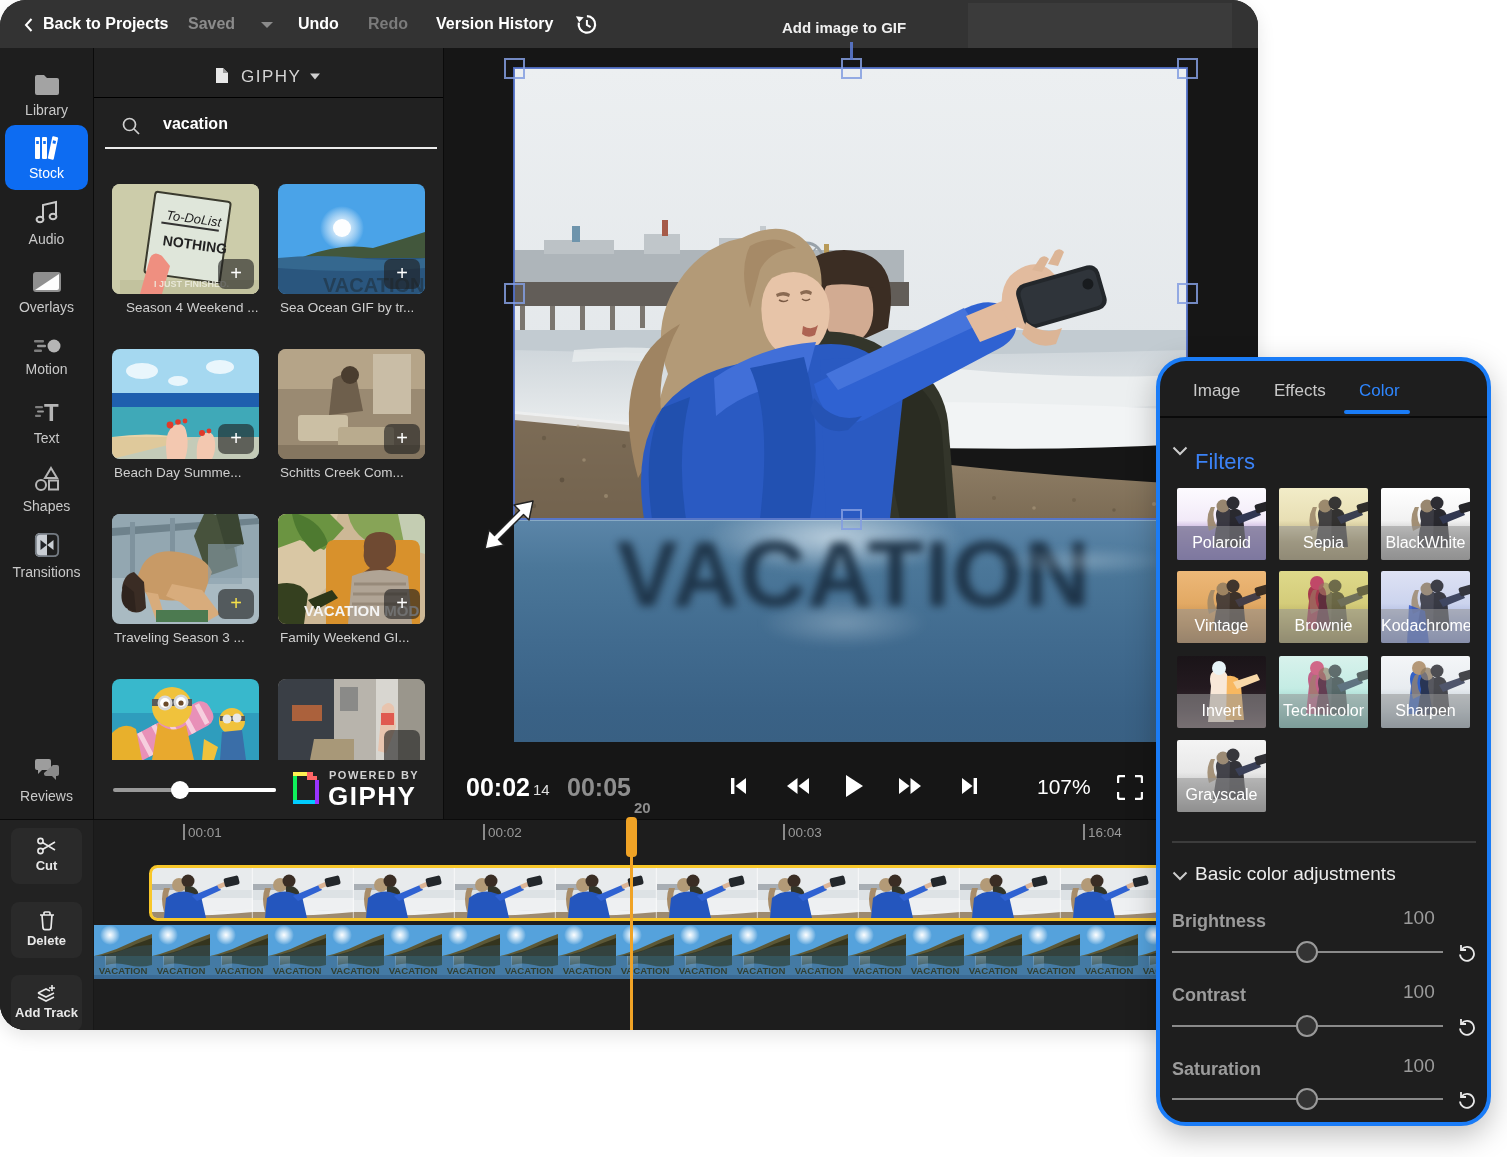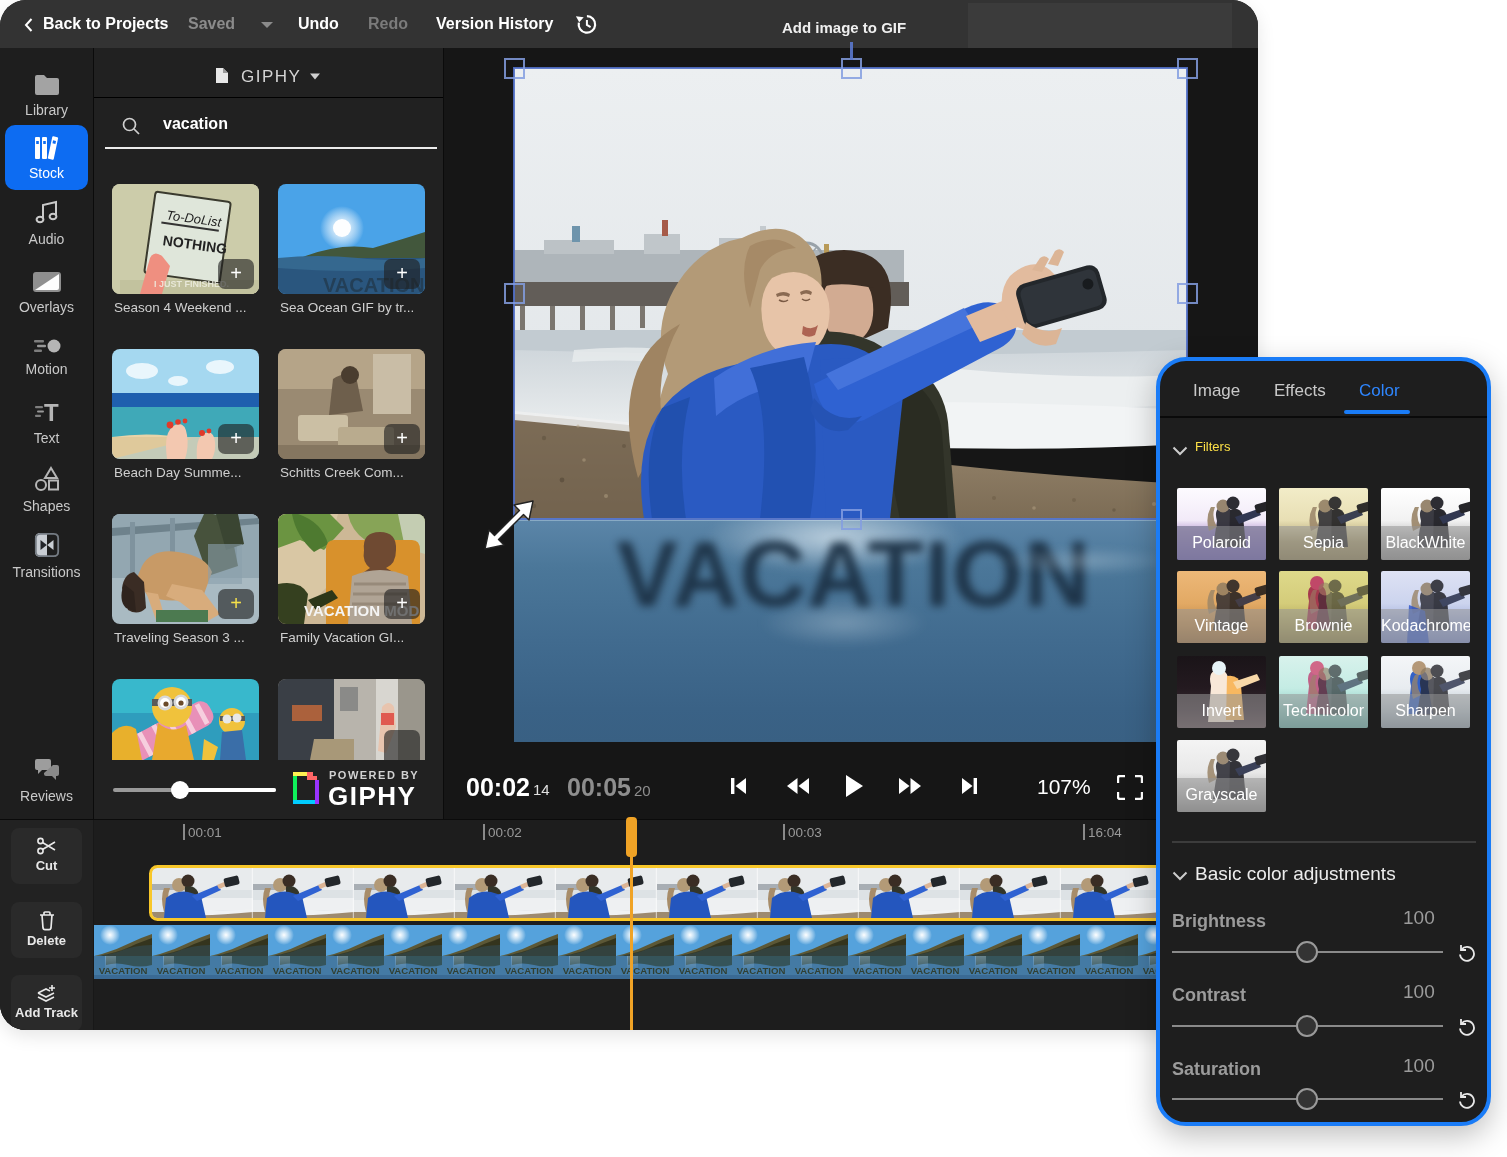--- a/index.html
+++ b/index.html
@@ -321,26 +321,26 @@
         <rect x="56" y="0" width="42" height="81" fill="#b8b4ac"></rect>
         <rect x="62" y="8" width="18" height="24" fill="#8a8a88"></rect>
         <rect x="98" y="0" width="22" height="81" fill="#d8d6d0"></rect>
         <path d="M104 28 q7 -8 12 0 l2 20 -10 26 -8 -2 Z" fill="#e8c4ae"></path>
         <rect x="103" y="34" width="13" height="12" fill="#e05a50"></rect>
         <rect x="120" y="0" width="27" height="81" fill="#9a968c"></rect>
         <path d="M36 60 h40 v21 h-44 Z" fill="#a89878"></path>
       </svg>
       <div class="plusbtn" style="bottom:0;border-radius:7px 7px 0 0"></div>
     </div>
-    <div class="glabel" style="left:20px;top:252px">Season 4 Weekend ...</div>
+    <div class="glabel" style="left:32px;top:252px">Season 4 Weekend ...</div>
     <div class="glabel" style="left:186px;top:252px">Sea Ocean GIF by tr...</div>
     <div class="glabel" style="left:20px;top:417px">Beach Day Summe...</div>
     <div class="glabel" style="left:186px;top:417px">Schitts Creek Com...</div>
     <div class="glabel" style="left:20px;top:582px">Traveling Season 3 ...</div>
-    <div class="glabel" style="left:186px;top:582px">Family Vacation GI...</div>
+    <div class="glabel" style="left:186px;top:582px">Family Weekend GI...</div>
 
     <div class="abs" style="left:19px;top:740px;width:163px;height:4px;border-radius:2px;background:#9a9a9a"></div>
     <div class="abs" style="left:86px;top:740px;width:96px;height:4px;border-radius:2px;background:#fff"></div>
     <div class="abs" style="left:77px;top:733px;width:18px;height:18px;border-radius:50%;background:#fff"></div>
 
     <svg class="abs" style="left:197px;top:722px" width="32" height="36" viewBox="0 0 32 36">
       <rect x="2" y="2" width="4" height="32" fill="#0ff05a"></rect>
       <rect x="2" y="30" width="26" height="4" fill="#00ccff"></rect>
       <rect x="24" y="10" width="4" height="24" fill="#9933ff"></rect>
       <rect x="2" y="2" width="14" height="4" fill="#fff152"></rect>
@@ -491,21 +491,21 @@
     <div class="handle" style="left:733px;top:235px"></div>
     <div class="handle" style="left:397px;top:461px"></div>
 
     <svg class="abs" style="left:38px;top:450px" width="54" height="56" viewBox="0 0 54 56">
       <path d="M51 3 L47 22 L41.5 16.5 L16.5 41.5 L22 47 L3 51 L7 32 L12.5 37.5 L37.5 12.5 L32 7 Z" fill="#fff" stroke="#222" stroke-width="1.4" stroke-linejoin="round"></path>
     </svg>
 
     <div class="abs" style="left:22px;top:725px;font-size:25px;font-weight:bold;color:#fff">00:02</div>
     <div class="abs" style="left:89px;top:733px;font-size:15px;font-weight:normal;color:#e0e0e0">14</div>
     <div class="abs" style="left:123px;top:725px;font-size:25px;font-weight:bold;color:#8e8e8e">00:05</div>
-    <div class="abs" style="left:190px;top:734px;font-size:15px;font-weight:normal;color:#8e8e8e">20</div>
+    <div class="abs" style="left:190px;top:751px;font-size:15px;font-weight:bold;color:#8e8e8e">20</div>
     <svg class="abs" style="left:286px;top:729px" width="17" height="18" viewBox="0 0 17 18">
         <rect x="1" y="1" width="3.4" height="16" fill="#fff"></rect>
         <path d="M16 1 L5.5 9 L16 17 Z" fill="#fff"></path>
       </svg>
     <svg class="abs" style="left:342px;top:729px" width="24" height="18" viewBox="0 0 24 18">
         <path d="M11.5 1 L1 9 L11.5 17 Z" fill="#fff"></path>
         <path d="M23 1 L12.5 9 L23 17 Z" fill="#fff"></path>
       </svg>
     <svg class="abs" style="left:400px;top:726px" width="20" height="24" viewBox="0 0 20 24">
         <path d="M2 1 L19 12 L2 23 Z" fill="#fff"></path>
@@ -593,21 +593,21 @@
 </div>
 <div id="rpanel">
   <div class="tab" style="left:33px;top:20px">Image</div>
   <div class="tab" style="left:114px;top:20px">Effects</div>
   <div class="tab" style="left:199px;top:20px;color:#2e86ff">Color</div>
   <div class="abs" style="left:184px;top:49px;width:66px;height:4px;border-radius:2px;background:#1a7cf7"></div>
   <div class="abs" style="left:0;top:55px;width:327px;height:2px;background:#0a0a0a"></div>
   <svg class="abs" style="left:12px;top:85px" width="16" height="10" viewBox="0 0 16 10">
       <path d="M1.5 1.5 L8 8 L14.5 1.5" fill="none" stroke="#ccc" stroke-width="2"></path>
     </svg>
-  <div class="abs" style="left:35px;top:78px;font-size:13px;color:#fde047">Filters</div>
+  <div class="abs" style="left:35px;top:88px;font-size:22px;color:#3b82f6">Filters</div>
 
   <svg width="0" height="0" style="position:absolute">
     <defs>
       <g id="couple">
         <path d="M38 28 q-4 -14 7 -14 q10 0 8 14 l5 26 h-24 Z" fill="#27272f"></path>
         <circle cx="44" cy="13" r="6.5" fill="#8d7a60"></circle>
         <path d="M36 14 q-4 10 2 20 l-8 4 q-4 -14 2 -24 Z" fill="#9a8568"></path>
         <circle cx="54" cy="10" r="6.5" fill="#17171d"></circle>
         <path d="M51 17 q10 -4 13 6 l3 31 h-17 Z" fill="#14141a"></path>
         <path d="M56 24 L79 16 l3 6 -22 9 Z" fill="#1d2440"></path>

